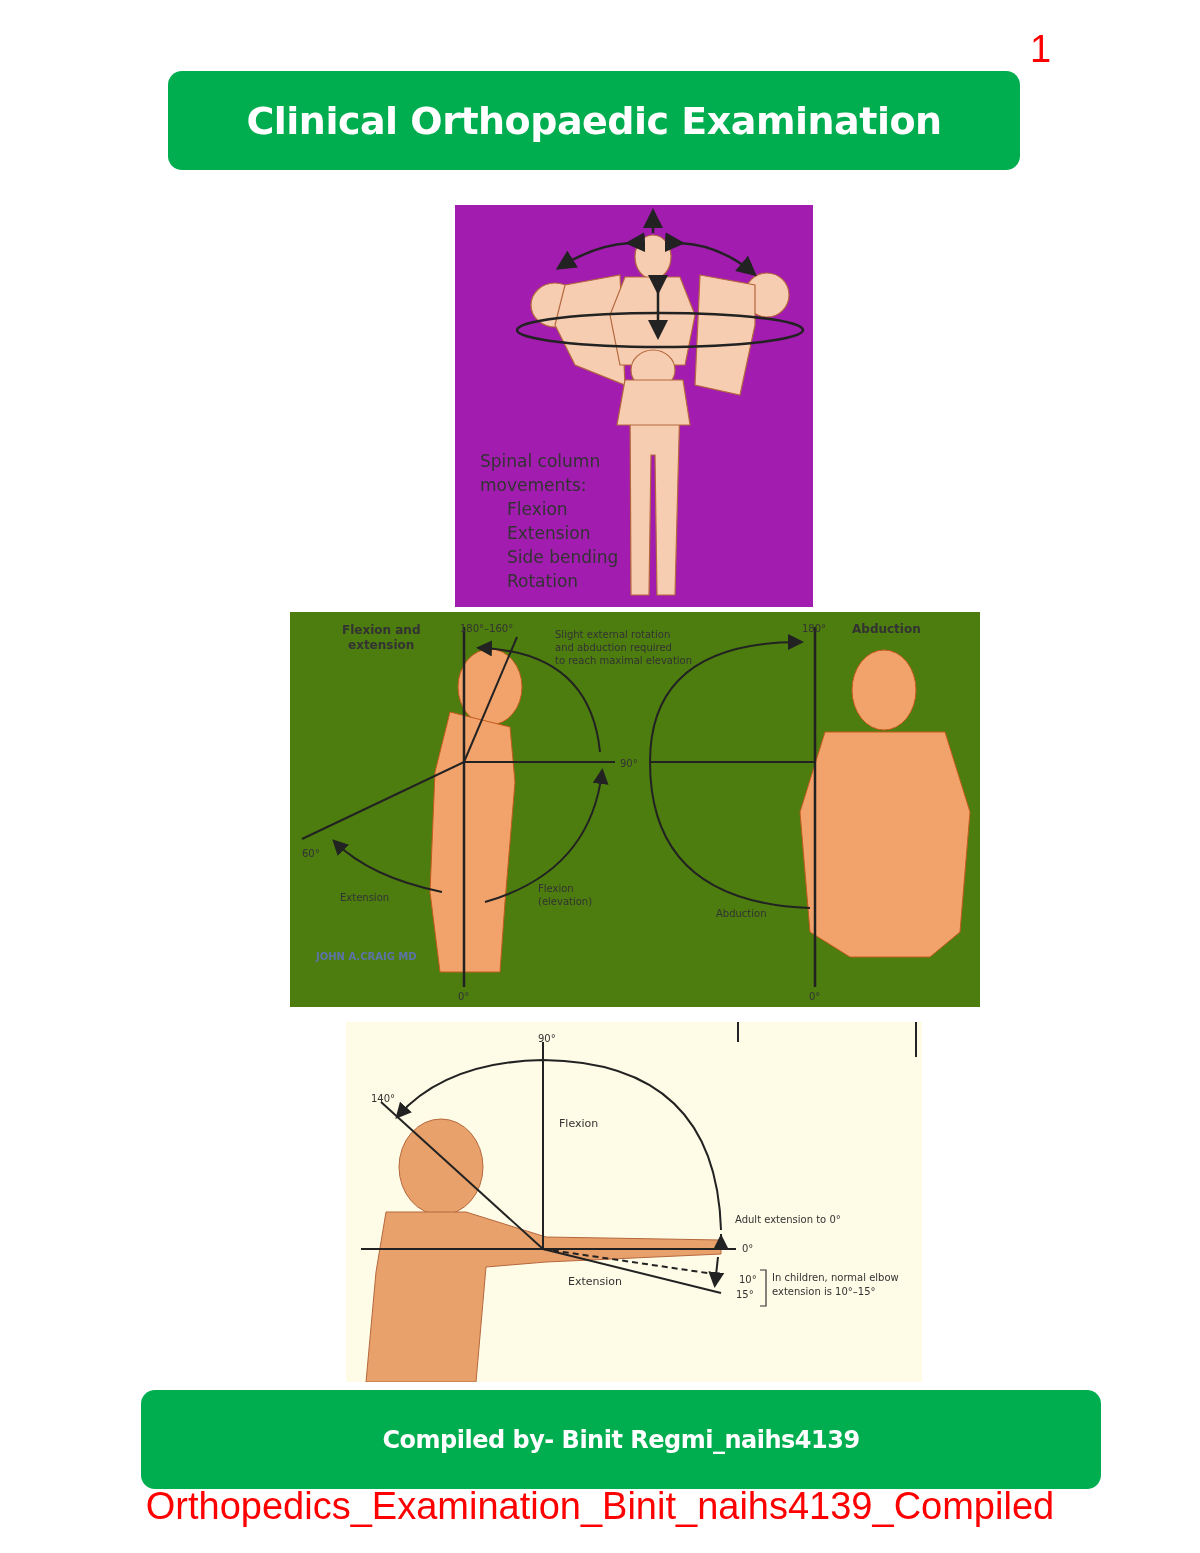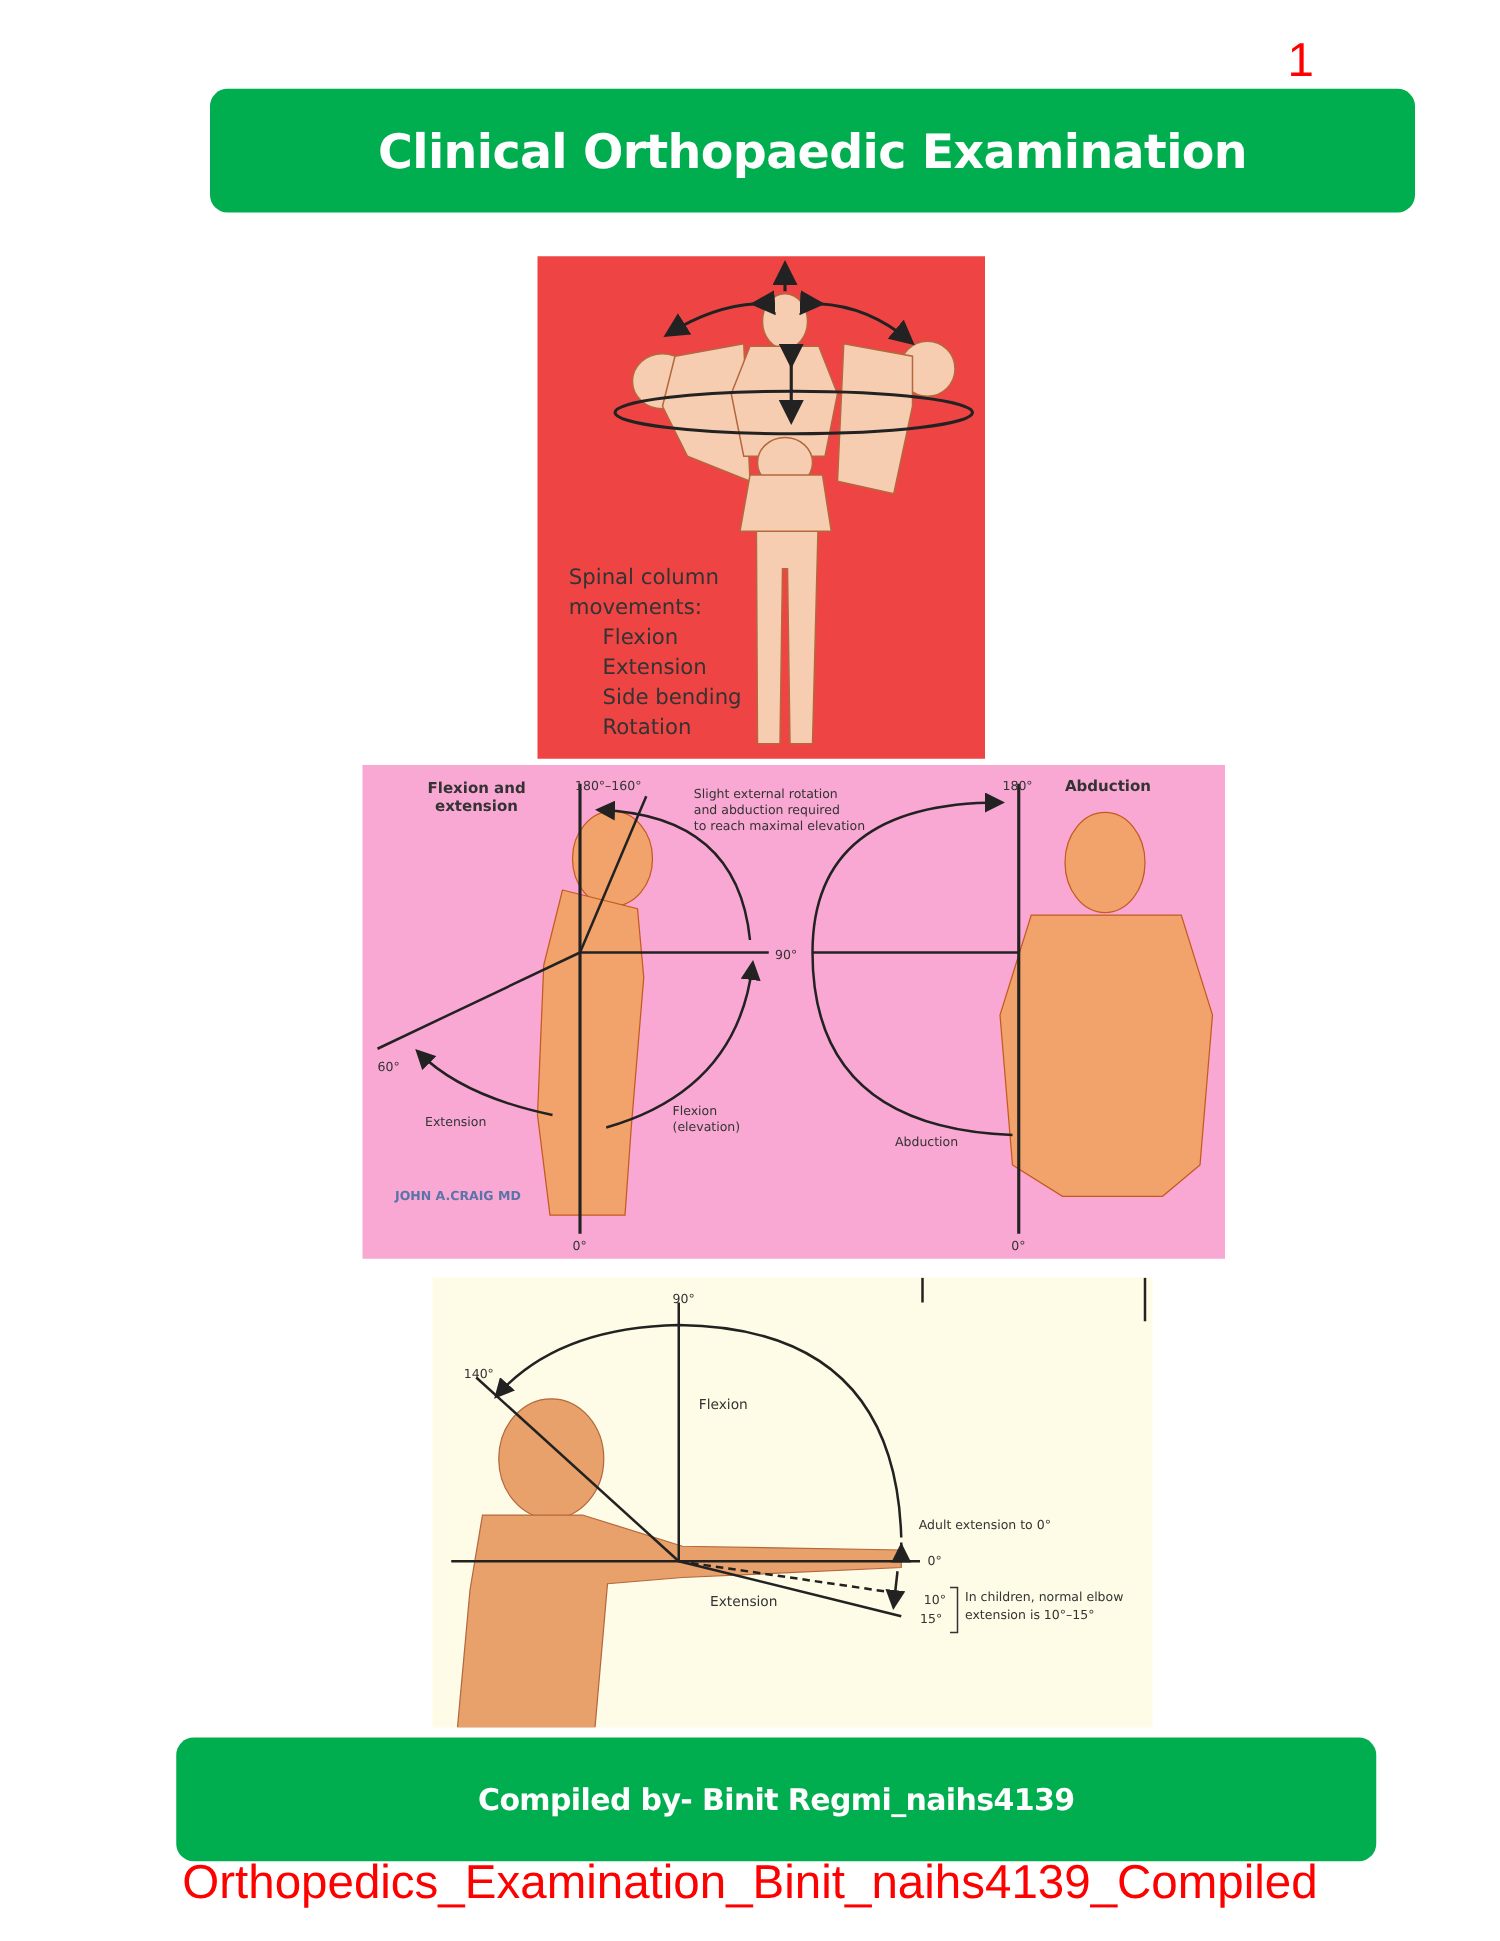--- a/index.html
+++ b/index.html
@@ -1,25 +1,25 @@
 <!DOCTYPE html>
 <html><head>
 <meta charset="utf-8">
 <style>
   html, body { margin:0; padding:0; background:#ffffff; }
   body { width:1200px; height:1553px; position:relative; overflow:hidden; font-family:"DejaVu Sans", sans-serif; }
   .page-num { position:absolute; left:1030px; top:28px; font-family:"Liberation Sans", sans-serif; font-size:38px; color:#ff0000; }
   .banner { position:absolute; background:#00ae50; border-radius:14px; color:#fff; display:flex; align-items:center; justify-content:center; font-family:"DejaVu Sans", sans-serif; font-weight:bold; }
-  .banner.top { left:168px; top:71px; width:964px; height:99px; font-size:38px; letter-spacing:-0.5px; }
+  .banner.top { left:168px; top:71px; width:852px; height:99px; font-size:38px; letter-spacing:-0.5px; }
   .banner.bottom { left:141px; top:1390px; width:960px; height:99px; font-size:24px; letter-spacing:-0.5px; }
   .footer { position:absolute; left:0; width:1200px; top:1485px; text-align:center; font-family:"Liberation Sans", sans-serif; font-size:38px; color:#ff0000; }
   .fig { position:absolute; overflow:hidden; }
   .fig svg { display:block; }
-  .fig1 { left:430px; top:205px; width:358px; height:402px; background:#ef4444; }
-  .fig2 { left:290px; top:612px; width:690px; height:395px; background:#f9a8d4; }
+  .fig1 { left:455px; top:205px; width:358px; height:402px; background:#a21caf; }
+  .fig2 { left:290px; top:612px; width:690px; height:395px; background:#4d7c0f; }
   .fig3 { left:346px; top:1022px; width:576px; height:360px; background:#fefbe6; }
   .lbl { font-family:"DejaVu Sans", sans-serif; fill:#333; }
 </style>
 </head>
 <body>
 
 <div class="page-num">1</div>
 
 <div class="banner top">
   <span>Clinical Orthopaedic Examination</span>

